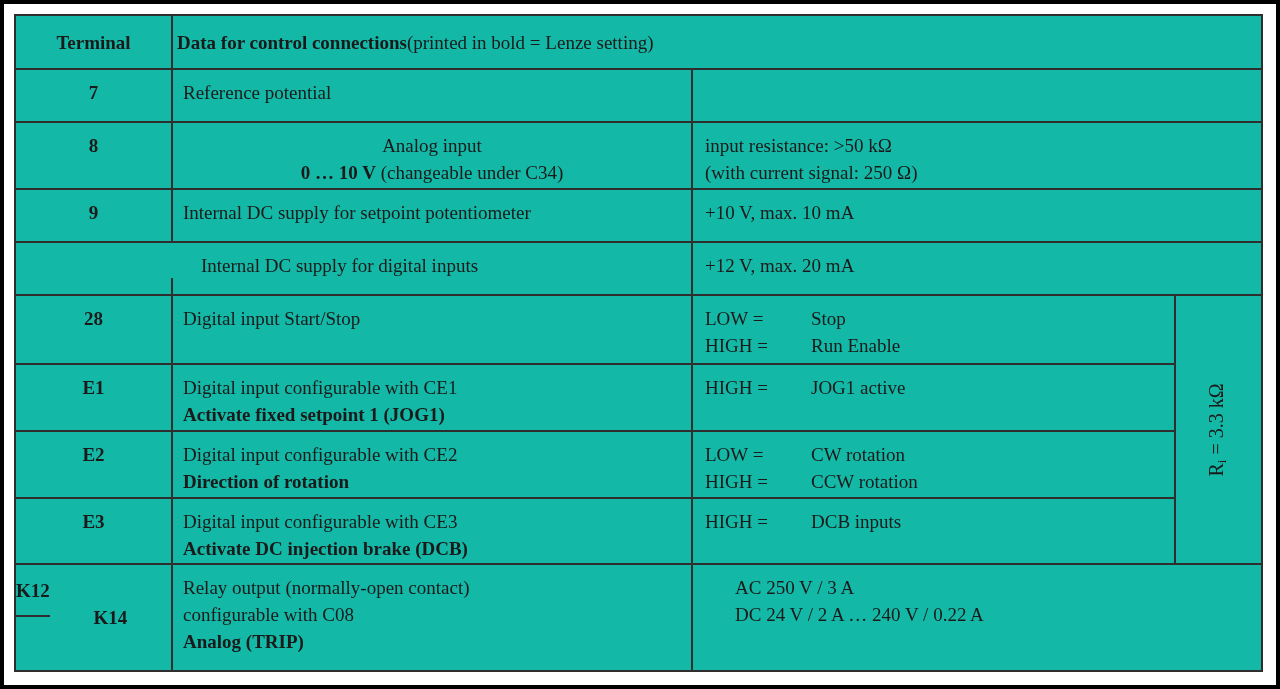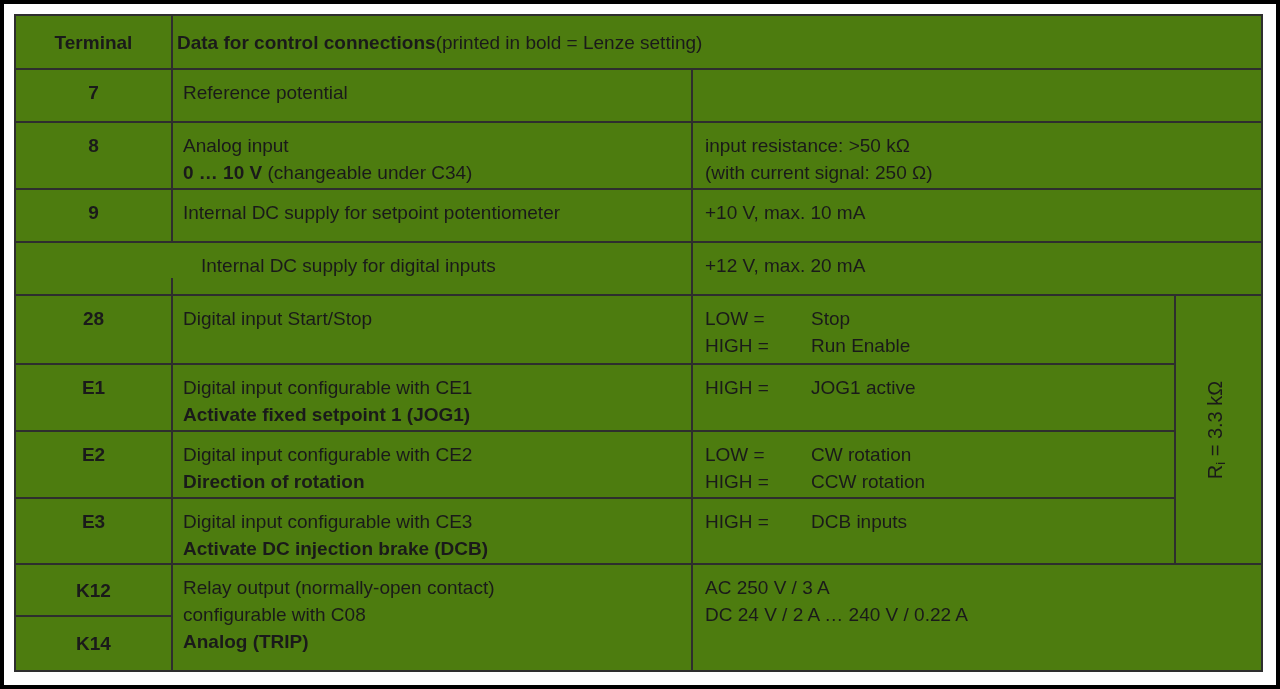--- a/index.html
+++ b/index.html
@@ -22,23 +22,24 @@
     position: absolute;
     left: 10px;
     top: 10px;
     width: 1249px;
     height: 658px;
     box-sizing: border-box;
     border: 2px solid #2e2e2e;
     display: grid;
     grid-template-columns: 157px 520px 483px 85px;
     grid-template-rows: 54px 53px 67px 53px 53px 69px 67px 67px 66px 105px;
-    background: #4d7c0f;
+    background: #14b8a6;
     font-size: 19px;
     line-height: 27px;
+    font-family: Liberation Serif, serif;
   }
   .cell {
     box-sizing: border-box;
     overflow: hidden;
   }
   .br { border-right: 2px solid #2e2e2e; }
   .bb { border-bottom: 2px solid #2e2e2e; }
   .term {
     font-weight: 700;
     text-align: center;
@@ -73,21 +74,21 @@
     transform: rotate(-90deg);
     white-space: nowrap;
     font-size: 20px;
   }
   .vtext sub {
     font-size: 13px;
     vertical-align: -3px;
   }
   .ksplit {
     display: flex;
-    flex-direction: column;
+    flex-direction: row;
     padding: 0;
   }
   .ksub {
     box-sizing: border-box;
     font-weight: 700;
     text-align: center;
     display: flex;
     align-items: center;
     justify-content: center;
   }
@@ -114,21 +115,21 @@
     <div class="cell desc br bb" style="grid-column:2; grid-row:2;">
       <span>Reference potential</span>
     </div>
     <div class="cell val bb" style="grid-column:3 / span 2; grid-row:2;">
       <span></span>
     </div>
 
     <div class="cell term br bb" style="grid-column:1; grid-row:3;">
       <span>8</span>
     </div>
-    <div class="cell desc br bb" style="grid-column:2; grid-row:3;">
+    <div class="cell desc br bb" style="grid-column:2; grid-row:3;text-align:center;">
       <div>Analog input</div>
       <div><span class="bold">0 … 10 V</span><span> (changeable under C34)</span></div>
     </div>
     <div class="cell val bb" style="grid-column:3 / span 2; grid-row:3;">
       <div>input resistance: &gt;50 kΩ</div>
       <div>(with current signal: 250 Ω)</div>
     </div>
 
     <div class="cell term br bb" style="grid-column:1; grid-row:4;">
       <span>9</span>
@@ -223,19 +224,19 @@
       </div>
       <div class="ksub ksub2">
         <span>K14</span>
       </div>
     </div>
     <div class="cell desc br" style="grid-column:2; grid-row:10;">
       <div>Relay output (normally-open contact)</div>
       <div>configurable with C08</div>
       <div class="bold">Analog (TRIP)</div>
     </div>
-    <div class="cell val" style="grid-column:3 / span 2; grid-row:10;">
+    <div class="cell val" style="grid-column:3 / span 2; grid-row:10;margin-left:30px;">
       <div>AC 250 V / 3 A</div>
       <div>DC 24 V / 2 A … 240 V / 0.22 A</div>
     </div>
 
   </div>
 </div>
 
 </body></html>

